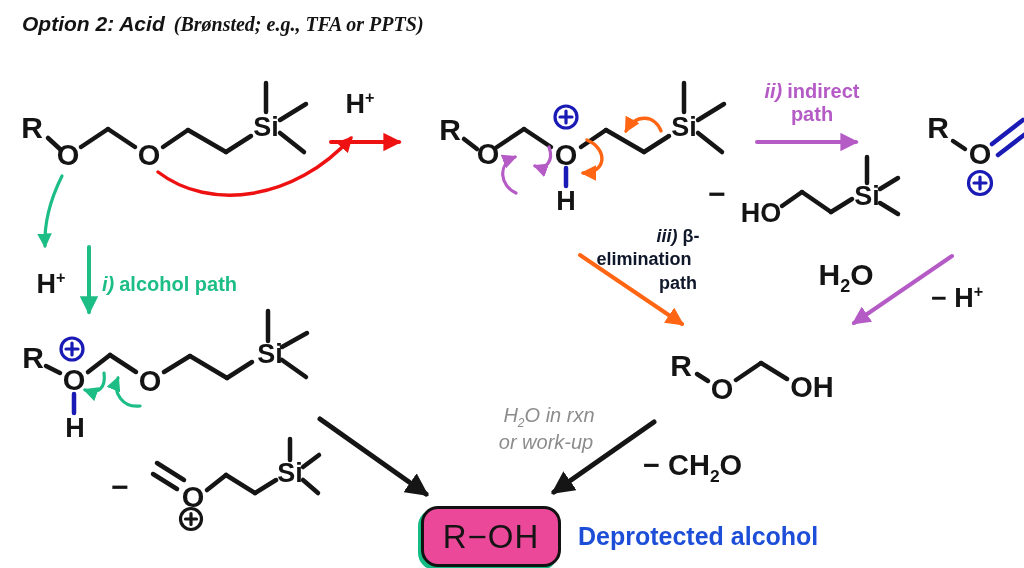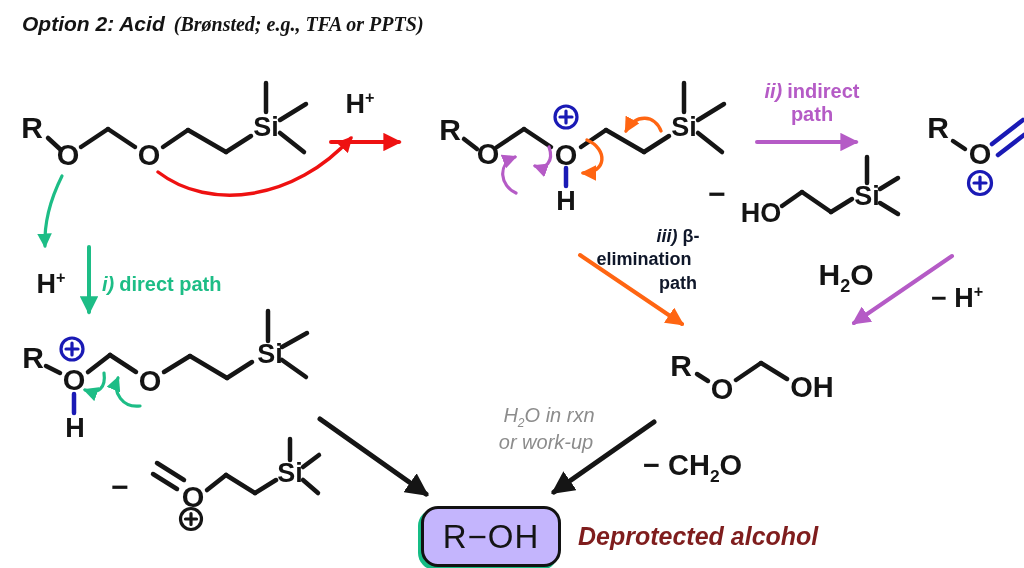--- a/index.html
+++ b/index.html
@@ -19,25 +19,25 @@
   sup{font-size:60%;vertical-align:super;}
   sub{font-size:60%;vertical-align:sub;}
   .it{font-style:italic;margin-right:5px;}
   .green{color:#1dbd86;}
   .purple{color:#b55bc6;}
   .orange{color:#0f172a;}
   .gray{color:#8c8c8c;font-style:italic;font-weight:400;}
   .title{position:absolute;left:22px;top:12px;font-style:italic;font-size:21px;white-space:nowrap;}
   .title-main{font-weight:800;}
   .title-qual{font-weight:700;margin-left:9px;font-size:20px;font-family:Liberation Serif, serif;}
-  .product-box{position:absolute;left:421px;top:506px;width:134px;height:55px;background:#c4b5fd;
+  .product-box{position:absolute;left:421px;top:506px;width:134px;height:55px;background:#ec4899;
       border:3px solid #121212;border-radius:17px;box-shadow:-3px 3px 0 #15bd85;
       display:flex;align-items:center;justify-content:center;font-size:33px;font-weight:500;letter-spacing:1px;}
   .caption{position:absolute;left:578px;top:536px;transform:translate(0,-50%);
-      font-size:25px;font-weight:700;font-style:italic;color:#7f1d1d;white-space:nowrap;}
+      font-size:25px;font-weight:700;color:#1d4ed8;white-space:nowrap;}
 </style>
 </head>
 <body>
 
 <div id="canvas">
 
 <svg width="1024" height="568" viewBox="0 0 1024 568">
   <defs>
     <marker id="ah-red" viewBox="0 0 10 10" refX="8.5" refY="5" markerWidth="4.6" markerHeight="4.6" orient="auto">
           <path d="M0,0 L10,5 L0,10 z" fill="#ee1111"></path>
@@ -196,21 +196,21 @@
 
 <div class="lbl s30" style="left:846px;top:277px"><span>H</span><sub>2</sub><span>O</span></div>
 <div class="lbl s27" style="left:957px;top:297px"><span>− H</span><sup>+</sup></div>
 
 <div class="lbl s18 orange" style="left:678px;top:236px"><span class="it">iii)</span><span>β-</span></div>
 <div class="lbl s18 orange" style="left:644px;top:259px">elimination</div>
 <div class="lbl s18 orange" style="left:678px;top:283px">path</div>
 
 
 <div class="lbl s27" style="left:51px;top:283px"><span>H</span><sup>+</sup></div>
-<div class="lbl la s19 green" style="left:102px;top:284px"><span class="it">i)</span><span>direct path</span></div>
+<div class="lbl la s19 green" style="left:102px;top:284px"><span class="it">i)</span><span>alcohol path</span></div>
 
 <div class="lbl s30" style="left:33px;top:358px">R</div>
 <div class="lbl s29" style="left:74px;top:380px">O</div>
 <div class="lbl s27" style="left:75px;top:428px">H</div>
 <div class="lbl s29" style="left:150px;top:381px">O</div>
 <div class="lbl s27" style="left:270px;top:354px">Si</div>
 
 <div class="lbl s30" style="left:120px;top:487px">−</div>
 <div class="lbl s29" style="left:193px;top:497px">O</div>
 <div class="lbl s27" style="left:290px;top:473px">Si</div>

